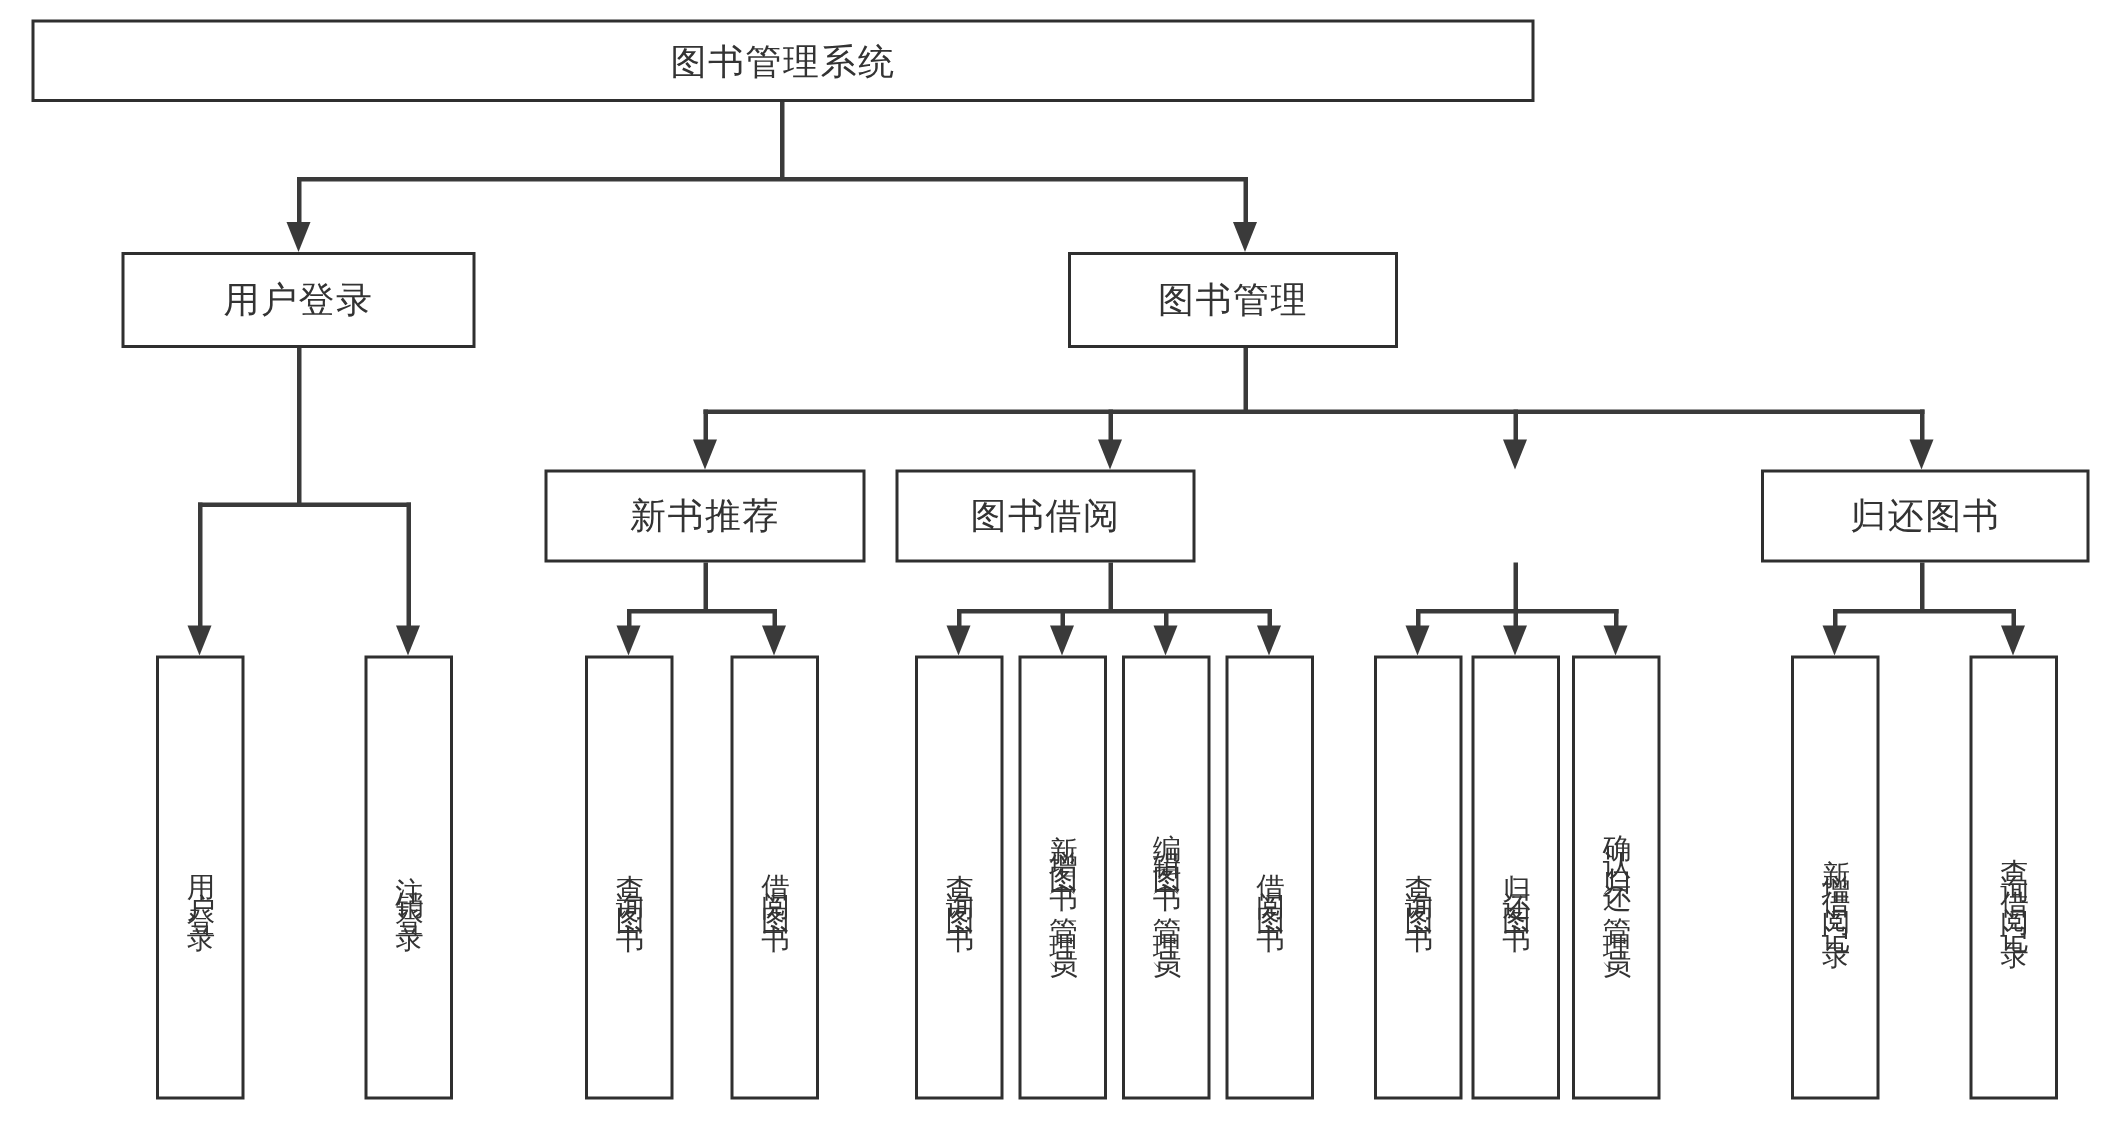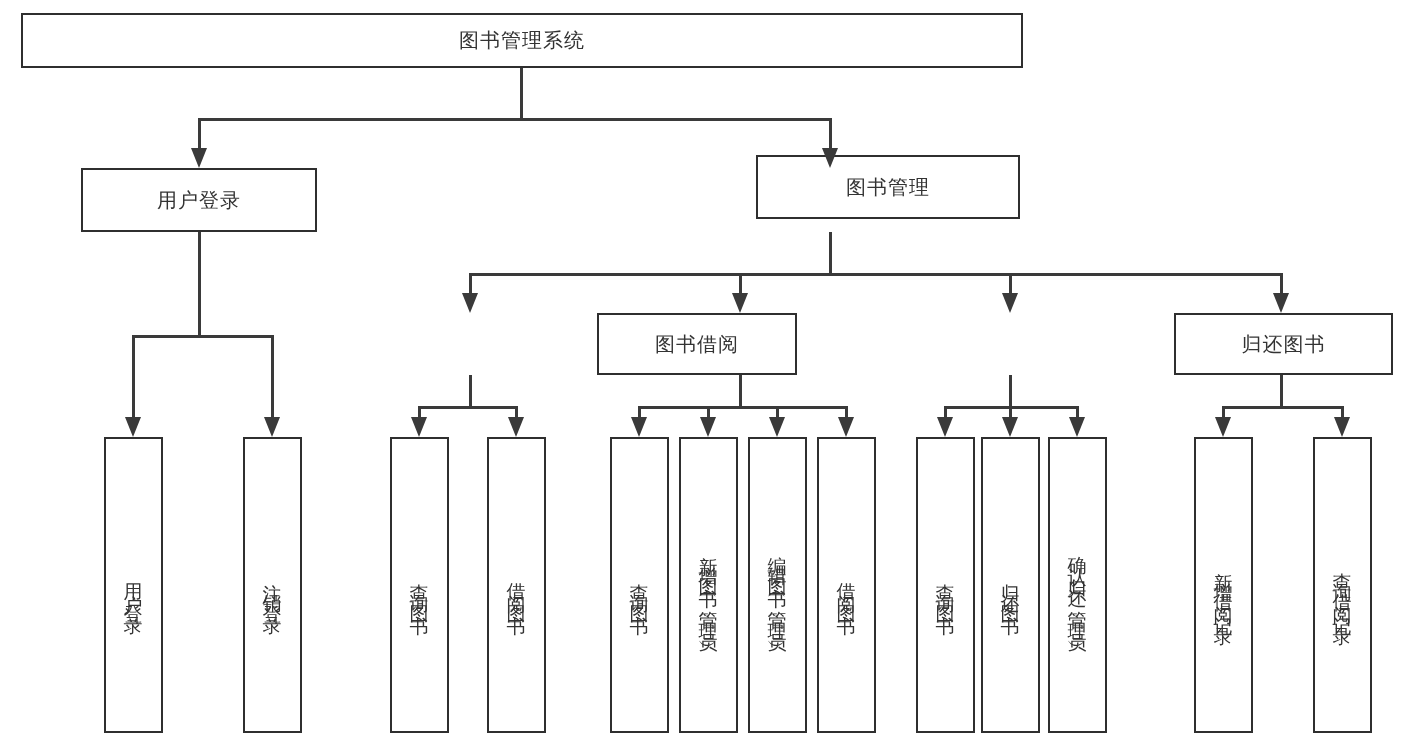--- a/index.html
+++ b/index.html
@@ -11,21 +11,21 @@
   html,body{margin:0;padding:0;background:#ffffff;}
   .canvas{
     position:relative;width:1405px;height:747px;background:#ffffff;
     font-family:"Liberation Sans",sans-serif;overflow:hidden;
   }
   .node{
     position:absolute;background:#ffffff;border:2px solid var(--border);
     box-sizing:border-box;display:flex;align-items:center;justify-content:center;
     color:var(--text);
   }
-  .node.h{font-size:20px;letter-spacing:1px;white-space:nowrap;}
+  .node.h{font-size:24px;letter-spacing:1px;white-space:nowrap;}
   .node.v span{
     writing-mode:vertical-rl;text-orientation:mixed;
     font-size:19px;line-height:1;letter-spacing:0.58em;margin-bottom:-0.58em;
   }
   .vline{position:absolute;width:3px;background:var(--line);}
   .hline{position:absolute;height:3px;background:var(--line);}
   .arrow{
     position:absolute;width:0;height:0;
     border-left:8px solid transparent;border-right:8px solid transparent;
     border-top:20px solid var(--line);
@@ -41,24 +41,27 @@
 <div class="canvas">
 
   <div class="node h" style="left:21px;top:13px;width:1002px;height:55px;">
     <span>图书管理系统</span>
   </div>
 
   <div class="node h" style="left:81px;top:168px;width:236px;height:64px;">
     <span>用户登录</span>
   </div>
 
-  <div class="node h" style="left:712px;top:155px;width:264px;height:64px;margin-left:44px;">
+  <div class="node h" style="left:712px;top:168px;width:220px;height:64px;">
     <span>图书管理</span>
   </div>
 
+  <div class="node h" style="left:363px;top:313px;width:214px;height:62px;">
+    <span>新书推荐</span>
+  </div>
 
   <div class="node h" style="left:597px;top:313px;width:200px;height:62px;">
     <span>图书借阅</span>
   </div>
 
 
   <div class="node h" style="left:1174px;top:313px;width:219px;height:62px;">
     <span>归还图书</span>
   </div>
 

